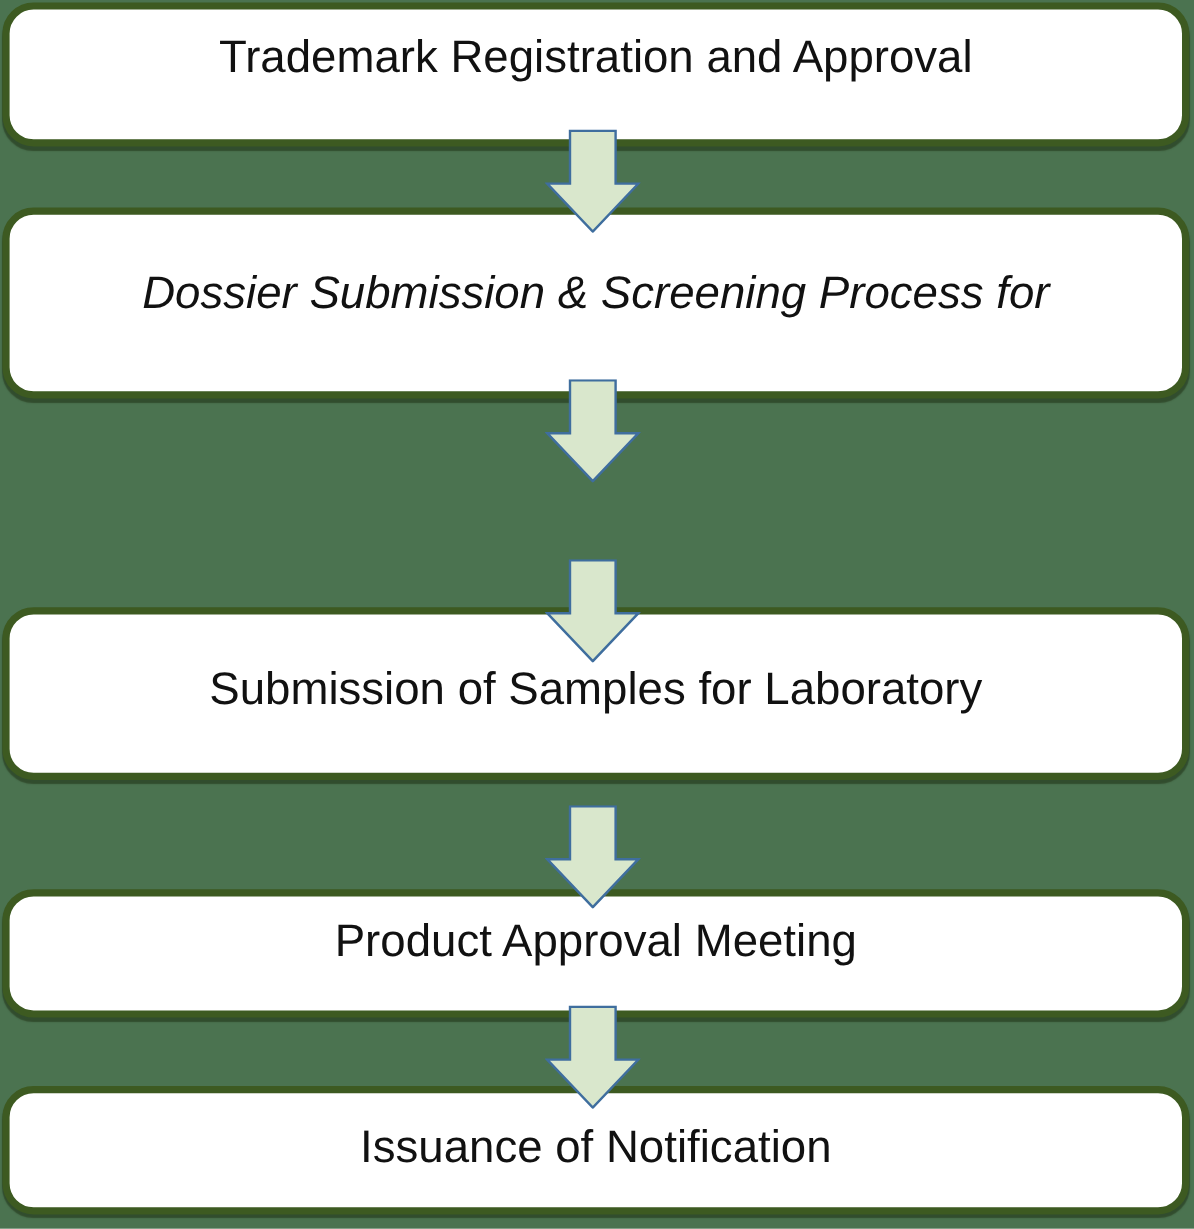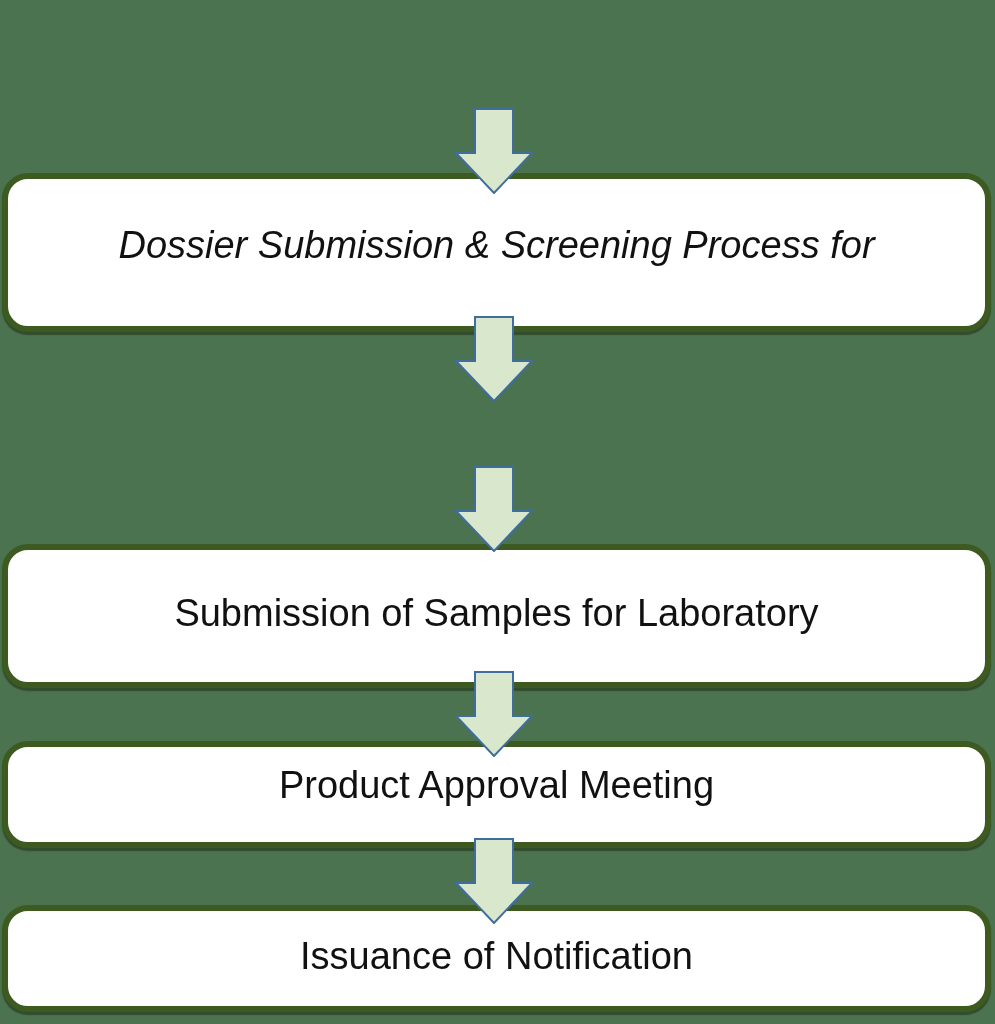--- a/index.html
+++ b/index.html
@@ -39,21 +39,21 @@
   .box-label {
     font-size: 38px;
     line-height: 1.15;
     color: var(--text);
     text-align: center;
     white-space: nowrap;
   }
   .box-1 { top: 2px;   height: 120px; }
   .box-2 { top: 173px; height: 159px; }
   .box-3 { top: 378px; height: 105px; }
-  .box-4 { top: 544px; height: 144px; }
+  .box-4 { top: 506px; height: 144px; }
   .box-5 { top: 741px; height: 107px; }
   .box-6 { top: 905px; height: 107px; align-items: center; }
 
   .box-1 .box-label { padding-bottom: 26px; }
   .box-2 .box-label { padding-bottom: 14px; font-style: italic; }
   .box-3 .box-label { padding-bottom: 14px; }
   .box-4 .box-label { padding-bottom: 4px; }
   .box-5 .box-label { padding-bottom: 18px; }
   .box-6 .box-label { padding-bottom: 4px; }
 
@@ -69,20 +69,23 @@
   .arrow-2 { top: 316px; }
   .arrow-3 { top: 466px; }
   .arrow-4 { top: 671px; }
   .arrow-5 { top: 838px; }
 </style>
 </head>
 <body>
 
 <div class="canvas">
 
+  <div class="box box-1">
+    <span class="box-label">Trademark Registration and Approval</span>
+  </div>
 
   <div class="box box-2">
     <span class="box-label">Dossier Submission &amp; Screening Process for</span>
   </div>
 
 
   <div class="box box-4">
     <span class="box-label">Submission of Samples for Laboratory</span>
   </div>
 

